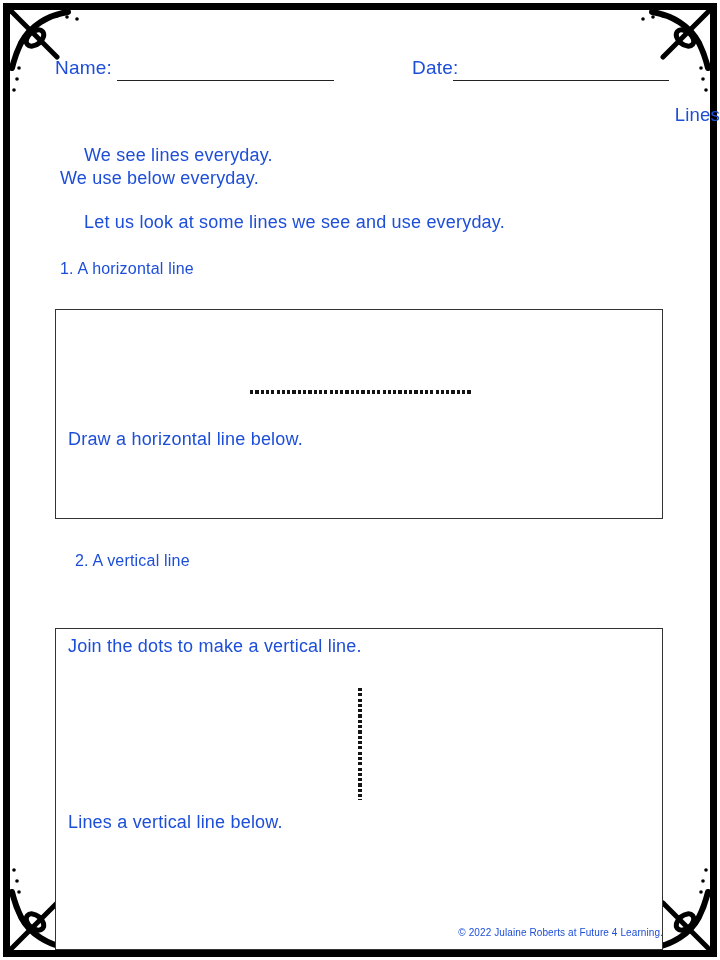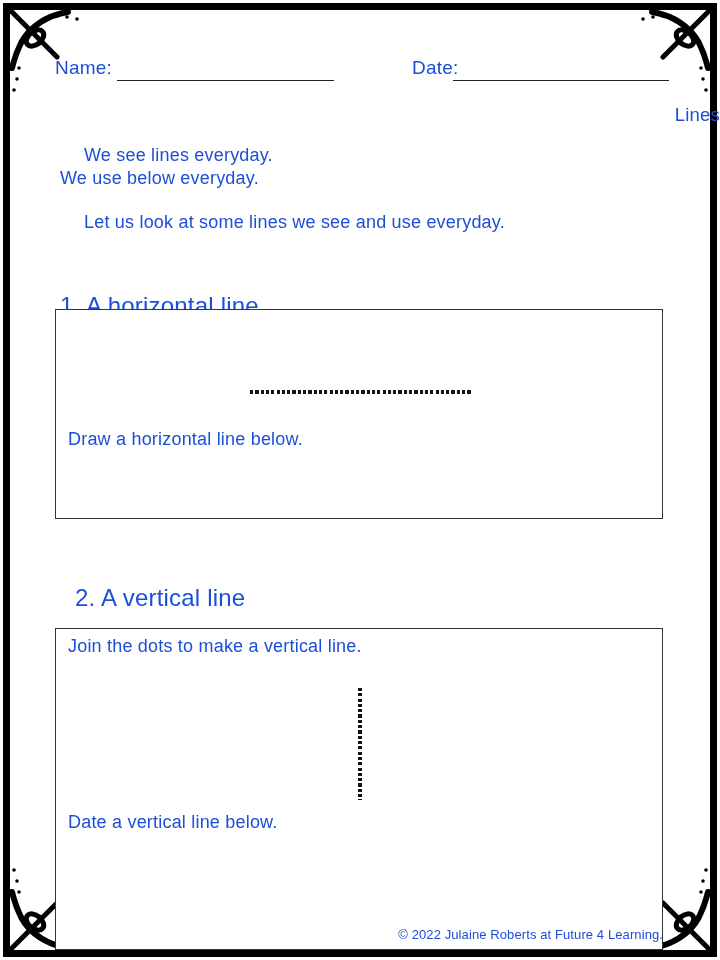--- a/index.html
+++ b/index.html
@@ -41,21 +41,21 @@
     border-bottom: 1.6px solid #222222;
   }
   .title {
     position: absolute;
     left: 0; right: 0;
     text-align: right;
     font-size: 18.5px;
     padding-left: 33px;
   }
   .bodytext { font-size: 18px; line-height: 23.5px; }
-  .heading  { font-size: 24px; margin-top: 32px; }
+  .heading  { font-size: 16px; }
 
   .activity-box {
     position: absolute;
     left: 55px;
     width: 606px;
     border: 1.6px solid #333333;
     background: #ffffff;
   }
   .box-text { position: absolute; left: 12px; font-size: 18px; }
 
@@ -68,21 +68,21 @@
     position: absolute;
     width: 4px;
     background: repeating-linear-gradient(180deg, #141414 0 3.2px, transparent 3.2px 5.3px);
   }
   .draw-area { position: absolute; left: 4px; right: 4px; }
 
   .footer {
     position: absolute;
     right: 57px;
     top: 927px;
-    font-size: 13px;
+    font-size: 10px;
     letter-spacing: 0.1px;
   }
 </style>
 </head>
 <body>
 
 <div class="page">
 
   <div class="frame"></div>
 
@@ -169,19 +169,19 @@
     <div class="h-dots" style="left:194px; top:80px; width:221px;"></div>
     <div class="box-text" style="top:119px;">Draw a horizontal line below.</div>
     <div class="draw-area" style="top:148px; bottom:4px;"></div>
   </div>
 
   <div class="abs heading" style="left:75px; top:552px;">2. A vertical line</div>
 
   <div class="activity-box" style="top:628px; height:320px;">
     <div class="box-text" style="top:7px;">Join the dots to make a vertical line.</div>
     <div class="v-dots" style="left:302px; top:59px; height:112px;"></div>
-    <div class="box-text" style="top:183px;">Date a vertical line below.</div>
+    <div class="box-text" style="top:183px;">Lines a vertical line below.</div>
     <div class="draw-area" style="top:212px; bottom:4px;"></div>
   </div>
 
   <div class="footer">© 2022 Julaine Roberts at Future 4 Learning.</div>
 
 </div>
 
 </body></html>

